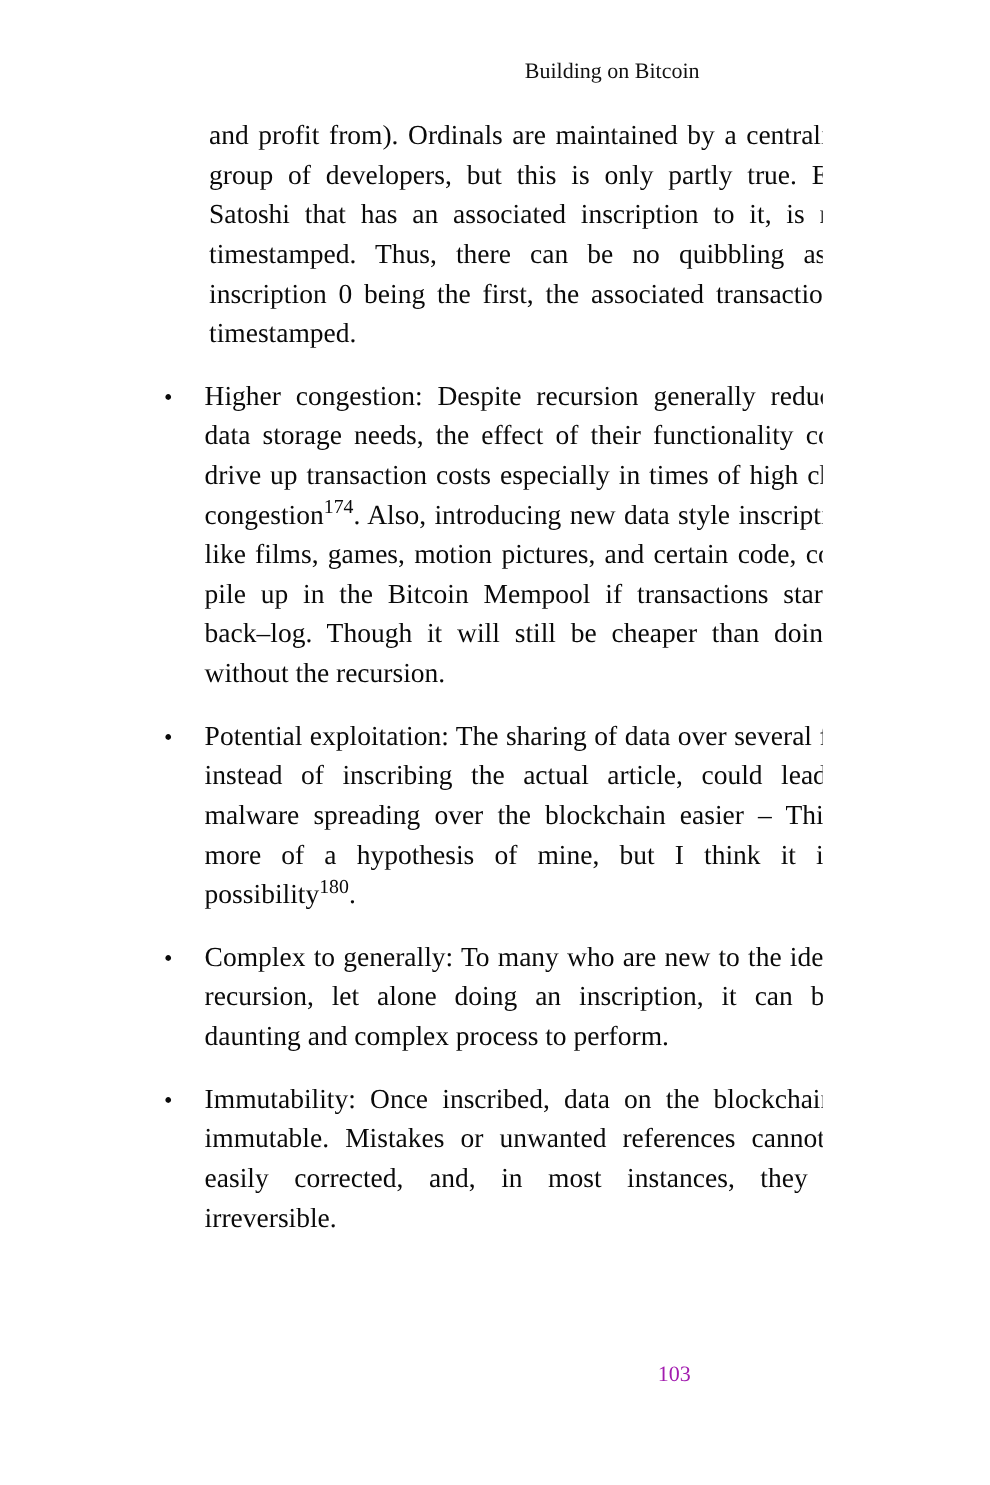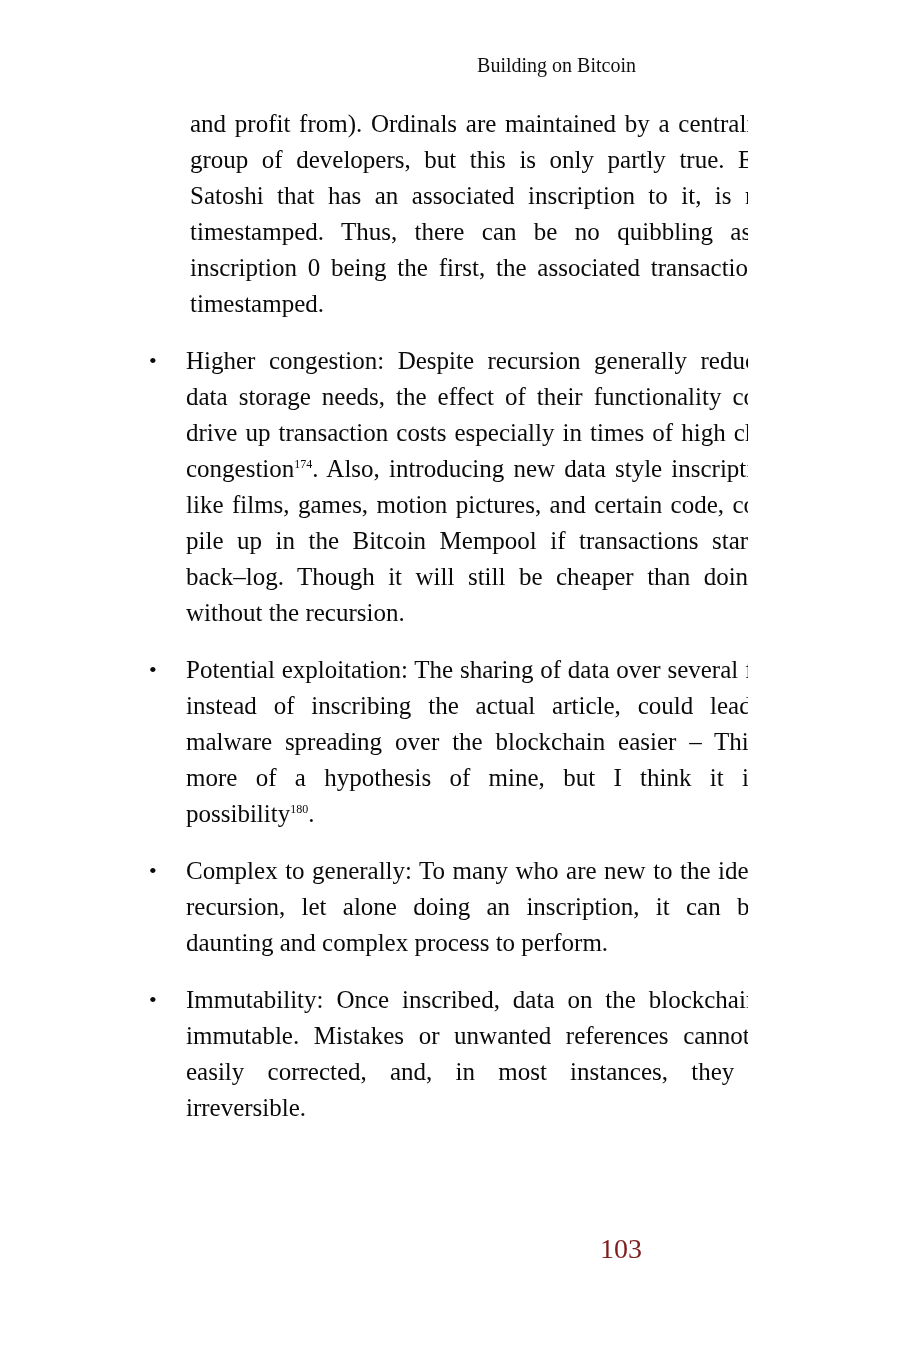--- a/index.html
+++ b/index.html
@@ -55,31 +55,31 @@
     position: absolute;
     left: -37px;
     top: 0;
     font-size: 22px;
     line-height: 36px;
   }
   .bullet-label {
     font-weight: normal;
   }
   .footnote-ref {
-    font-size: 12px;
+    font-size: 18px;
     line-height: 0;
     vertical-align: super;
   }
   .page-number {
     position: absolute;
     top: 1237px;
-    right: 106px;
-    font-size: 28px;
+    right: 120px;
+    font-size: 20px;
     line-height: 24px;
-    color: #7f1d1d;
+    color: #a21caf;
   }
 </style>
 </head>
 <body>
 
 <div class="page">
 
   <div class="running-header">Building on Bitcoin</div>
 
   <div class="content">

